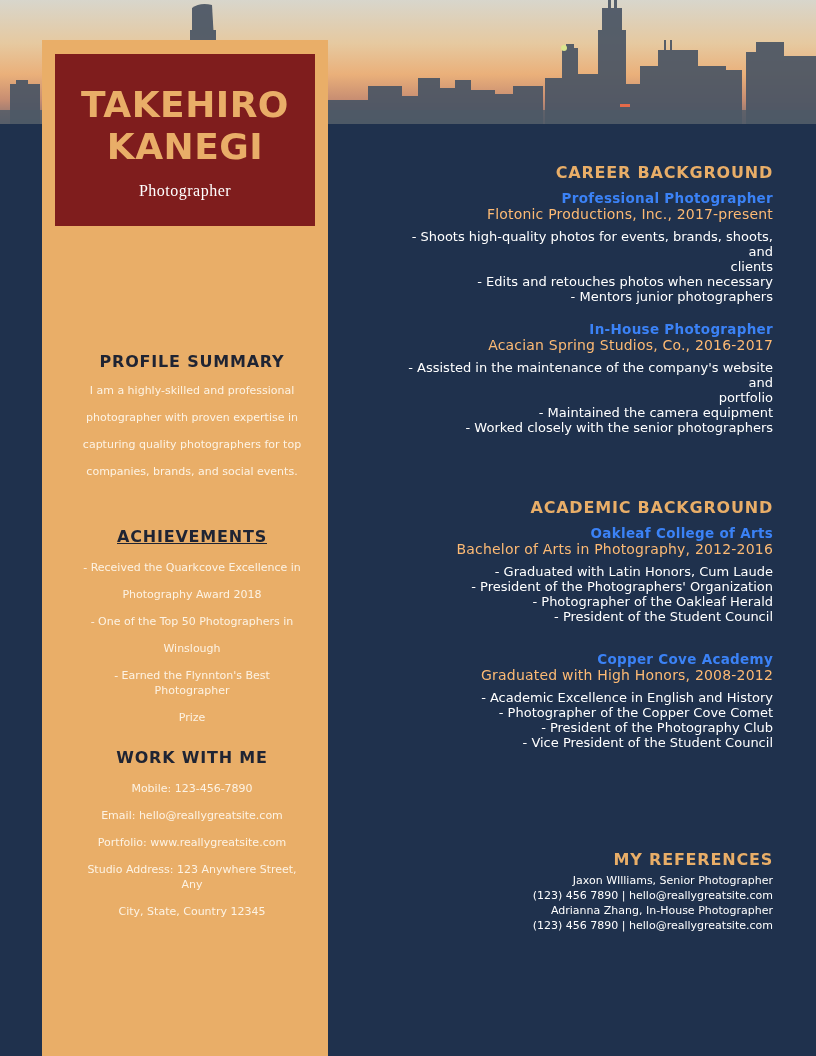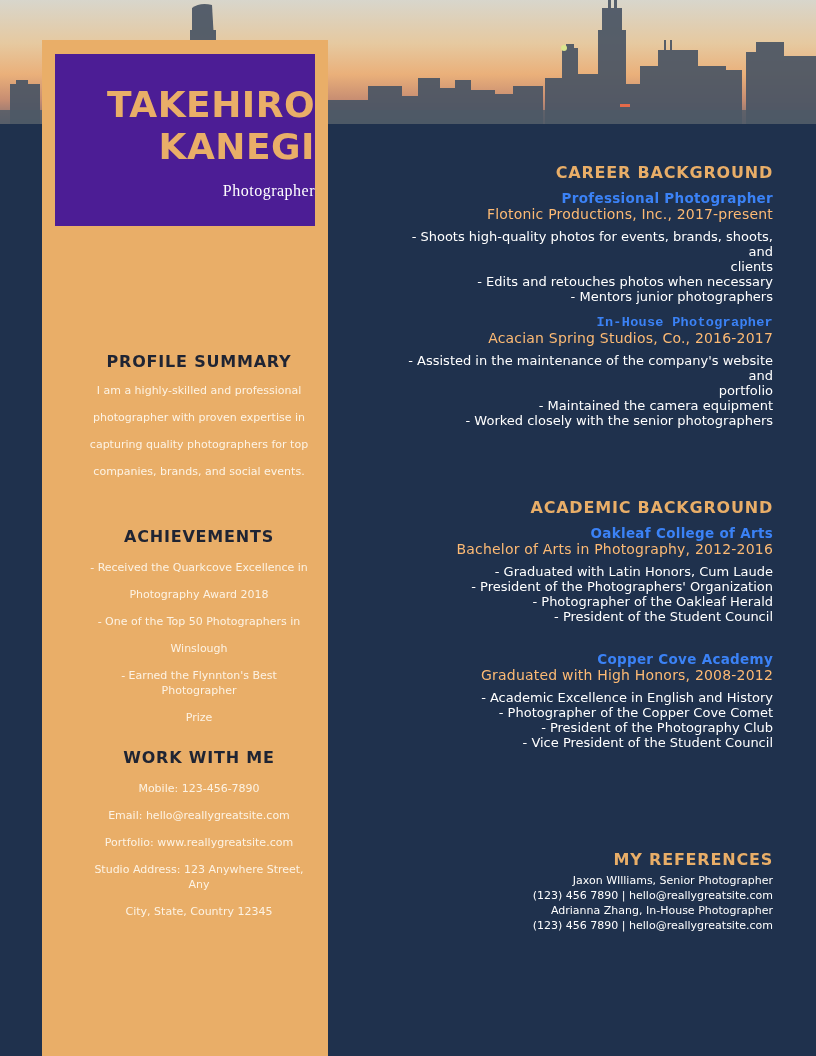--- a/index.html
+++ b/index.html
@@ -12,41 +12,41 @@
     position: absolute; left: 0; top: 0; width: 816px; height: 124px; overflow: hidden;
     background: linear-gradient(180deg, #d8d6cc 0%, #e6c9a0 35%, #eab07a 60%, #c88e72 80%, #7b6c72 100%);
   }
   .hero svg { position: absolute; left: 0; top: 0; }
   .side-panel {
     position: absolute; left: 42px; top: 40px; width: 286px; height: 1016px;
     background: #e9ae68;
   }
   .name-box {
     position: absolute; left: 13px; top: 14px; width: 260px; height: 172px;
-    background: #4c1d95;
-    text-align: right;
+    background: #7f1d1d;
+    text-align: center;
   }
   .name {
     margin-top: 30px;
     color: #e9ae68;
     font-family: "DejaVu Sans", sans-serif;
     font-weight: bold;
     font-size: 36px;
     line-height: 42px;
     letter-spacing: 0.5px;
   }
   .role {
     margin-top: 14px;
     color: #ffffff;
     font-size: 16px;
     letter-spacing: 0.5px;
     font-family: Liberation Serif, serif;
   }
   .side-section {
-    position: absolute; left: 14px; width: 286px; text-align: center;
+    position: absolute; left: 7px; width: 286px; text-align: center;
   }
   .side-heading {
     color: #1f2433;
     font-weight: bold;
     font-size: 16px;
     letter-spacing: 0.8px;
     margin: 0 0 12px 0;
   }
   .side-text {
     color: #fdf3e4;
@@ -153,21 +153,21 @@
     <div class="side-heading">PROFILE SUMMARY</div>
     <div class="side-text">
       <div>I am a highly-skilled and professional</div>
       <div>photographer with proven expertise in</div>
       <div>capturing quality photographers for top</div>
       <div>companies, brands, and social events.</div>
     </div>
   </div>
 
   <div class="side-section" style="top:487px;">
-    <div class="side-heading" style="margin-bottom:14px;">ACHIEVEMENTS</div>
+    <div class="side-heading" style="margin-bottom:14px;text-decoration:underline;">ACHIEVEMENTS</div>
     <div class="side-text">
       <div>- Received the Quarkcove Excellence in</div>
       <div>Photography Award 2018</div>
       <div>- One of the Top 50 Photographers in</div>
       <div>Winslough</div>
       <div>- Earned the Flynnton's Best Photographer</div>
       <div>Prize</div>
     </div>
   </div>
 
@@ -192,21 +192,21 @@
     <div class="bullets">
       <div>- Shoots high-quality photos for events, brands, shoots, and</div>
       <div>clients</div>
       <div>- Edits and retouches photos when necessary</div>
       <div>- Mentors junior photographers</div>
     </div>
   </div>
 </div>
 
 <div class="main" style="top:315px;">
-  <div class="entry-title" style="margin-top:0;font-family:Liberation Mono, monospace;">In-House Photographer</div>
+  <div class="entry-title" style="margin-top:6px;">In-House Photographer</div>
   <div class="entry-sub">Acacian Spring Studios, Co., 2016-2017</div>
   <div class="bullets">
     <div>- Assisted in the maintenance of the company's website and</div>
     <div>portfolio</div>
     <div>- Maintained the camera equipment</div>
     <div>- Worked closely with the senior photographers</div>
   </div>
 </div>
 
 <div class="main" style="top:498px;">

